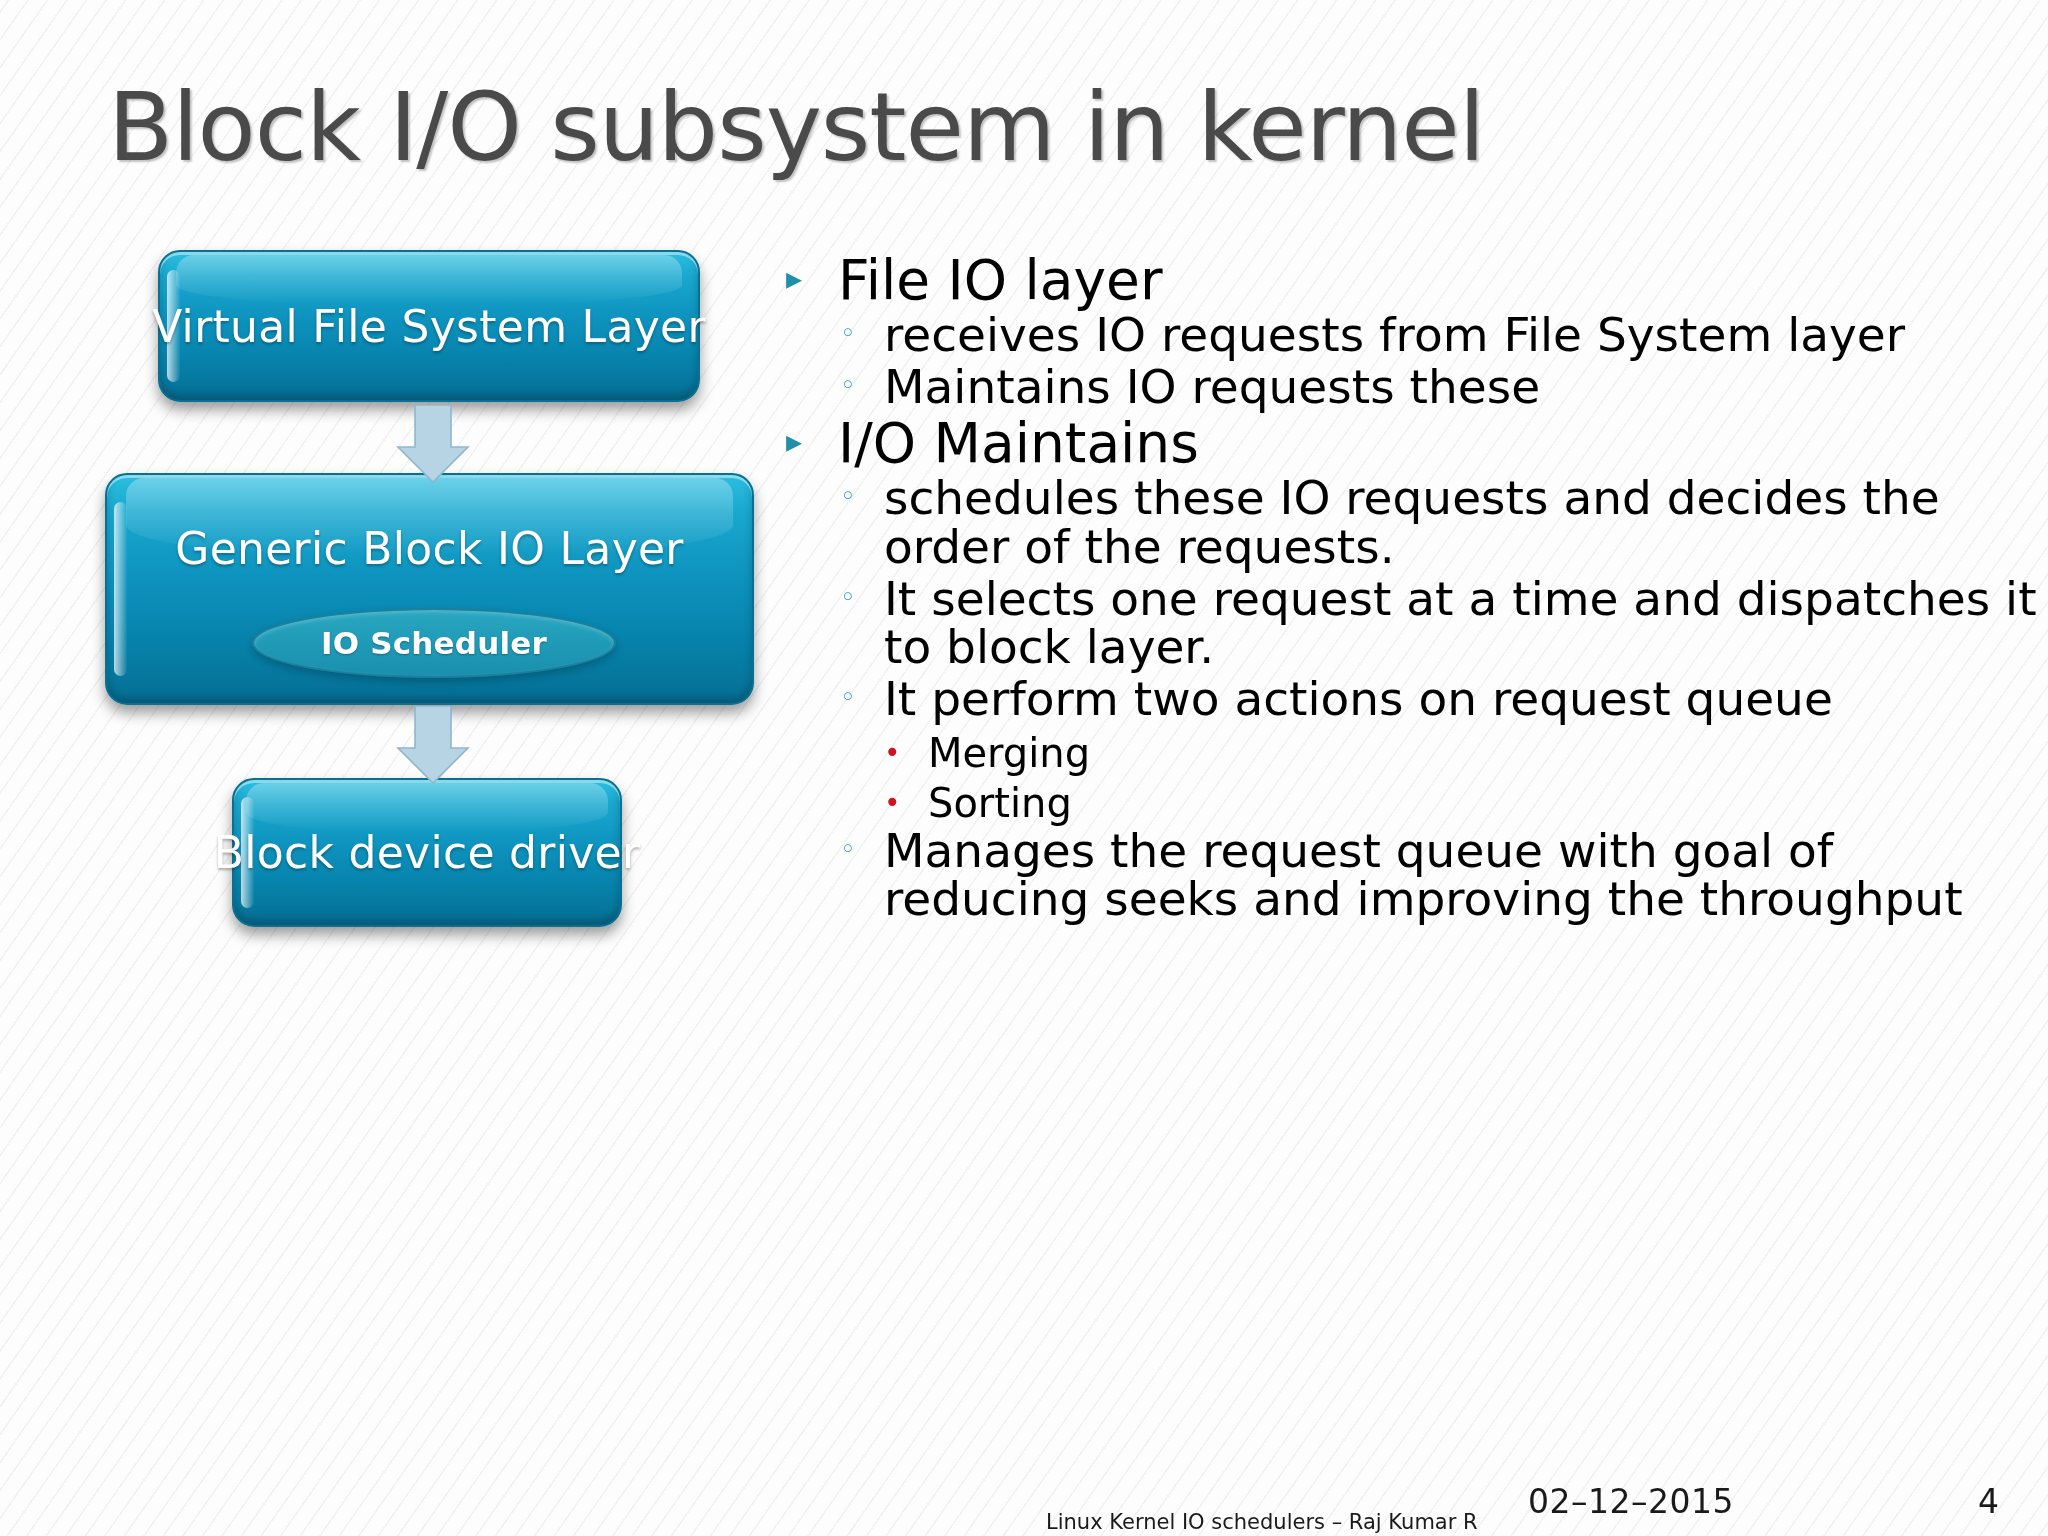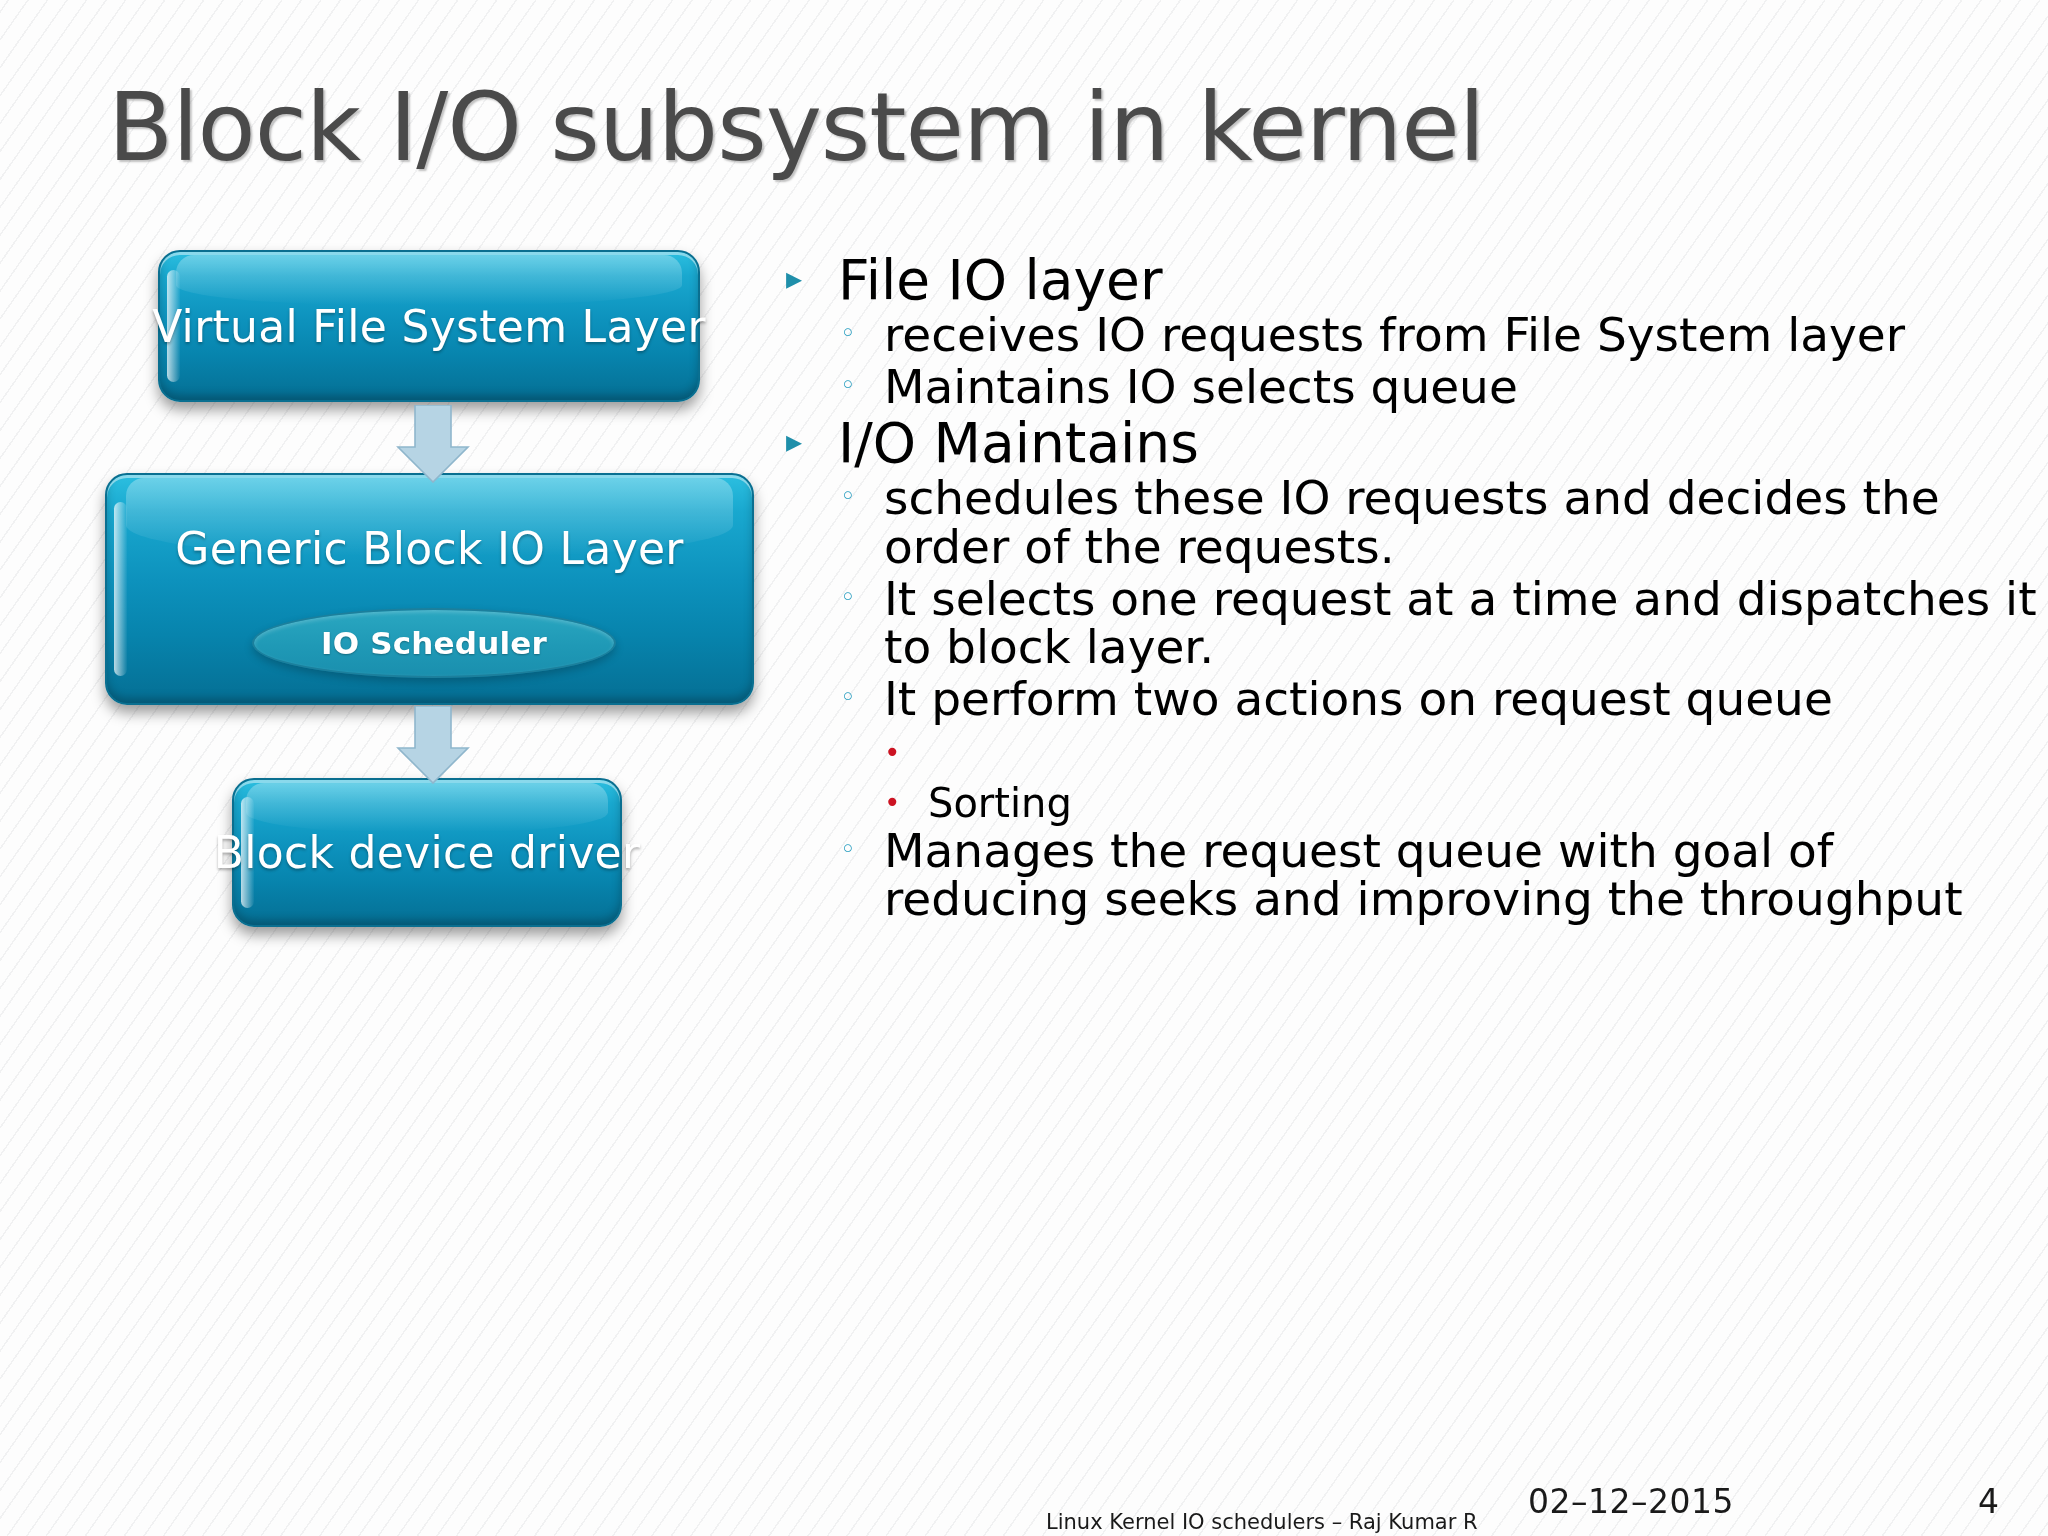--- a/index.html
+++ b/index.html
@@ -275,21 +275,21 @@
       <span class="btext">File IO layer</span>
     </div>
 
     <div class="b2">
       <span class="marker">◦</span>
       <span class="btext">receives IO requests from File System layer</span>
     </div>
 
     <div class="b2">
       <span class="marker">◦</span>
-      <span class="btext">Maintains IO selects queue</span>
+      <span class="btext">Maintains IO requests these</span>
     </div>
 
     <div class="b1">
       <span class="marker">▸</span>
       <span class="btext">I/O Maintains</span>
     </div>
 
     <div class="b2">
       <span class="marker">◦</span>
       <span class="btext">schedules these IO requests and decides the order of the requests.</span>
@@ -300,20 +300,21 @@
       <span class="btext">It selects one request at a time and dispatches it to block layer.</span>
     </div>
 
     <div class="b2">
       <span class="marker">◦</span>
       <span class="btext">It perform two actions on request queue</span>
     </div>
 
     <div class="b3">
       <span class="marker">•</span>
+      <span class="btext">Merging</span>
     </div>
 
     <div class="b3">
       <span class="marker">•</span>
       <span class="btext">Sorting</span>
     </div>
 
     <div class="b2">
       <span class="marker">◦</span>
       <span class="btext">Manages the request queue with goal of reducing seeks and improving the throughput</span>

